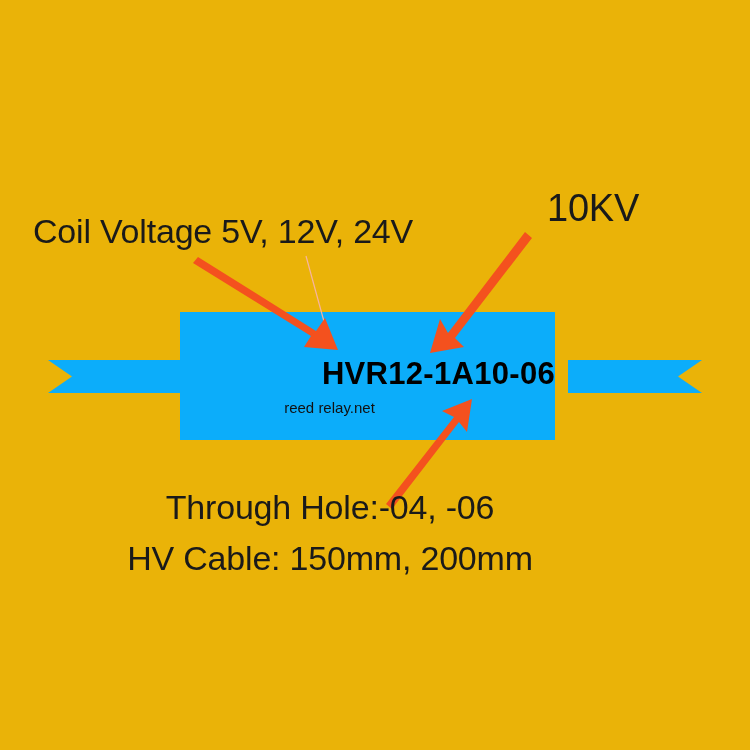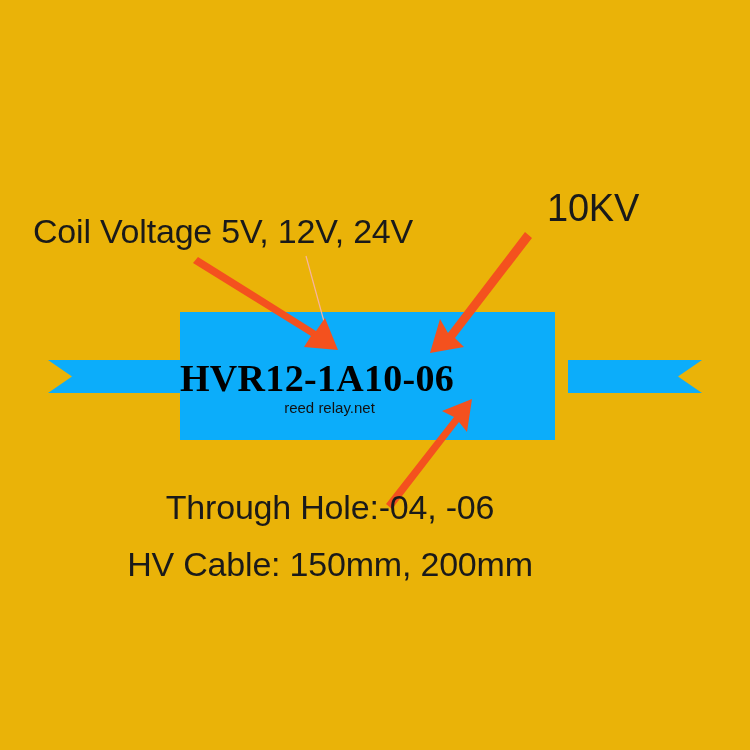--- a/index.html
+++ b/index.html
@@ -50,34 +50,33 @@
     left: 0;
     top: 490px;
     width: 660px;
     text-align: center;
     font-size: 34px;
   }
   #label-bottom-block .line {
     display: block;
   }
   #label-bottom-block .line + .line {
-    margin-top: 21px;
+    margin-top: 15px;
   }
   #device-part-number {
     position: absolute;
     left: 180px;
     top: 356px;
     width: 375px;
-    text-align: left;
-    font-size: 38px;
+    text-align: right;
+    font-size: 31px;
     font-weight: bold;
     color: #000000;
     letter-spacing: 0.3px;
     white-space: nowrap;
-    font-family: Liberation Serif, serif;
   }
   #device-website {
     position: absolute;
     left: 180px;
     top: 399px;
     width: 299px;
     text-align: center;
     font-size: 15px;
     color: #111111;
     white-space: nowrap;

